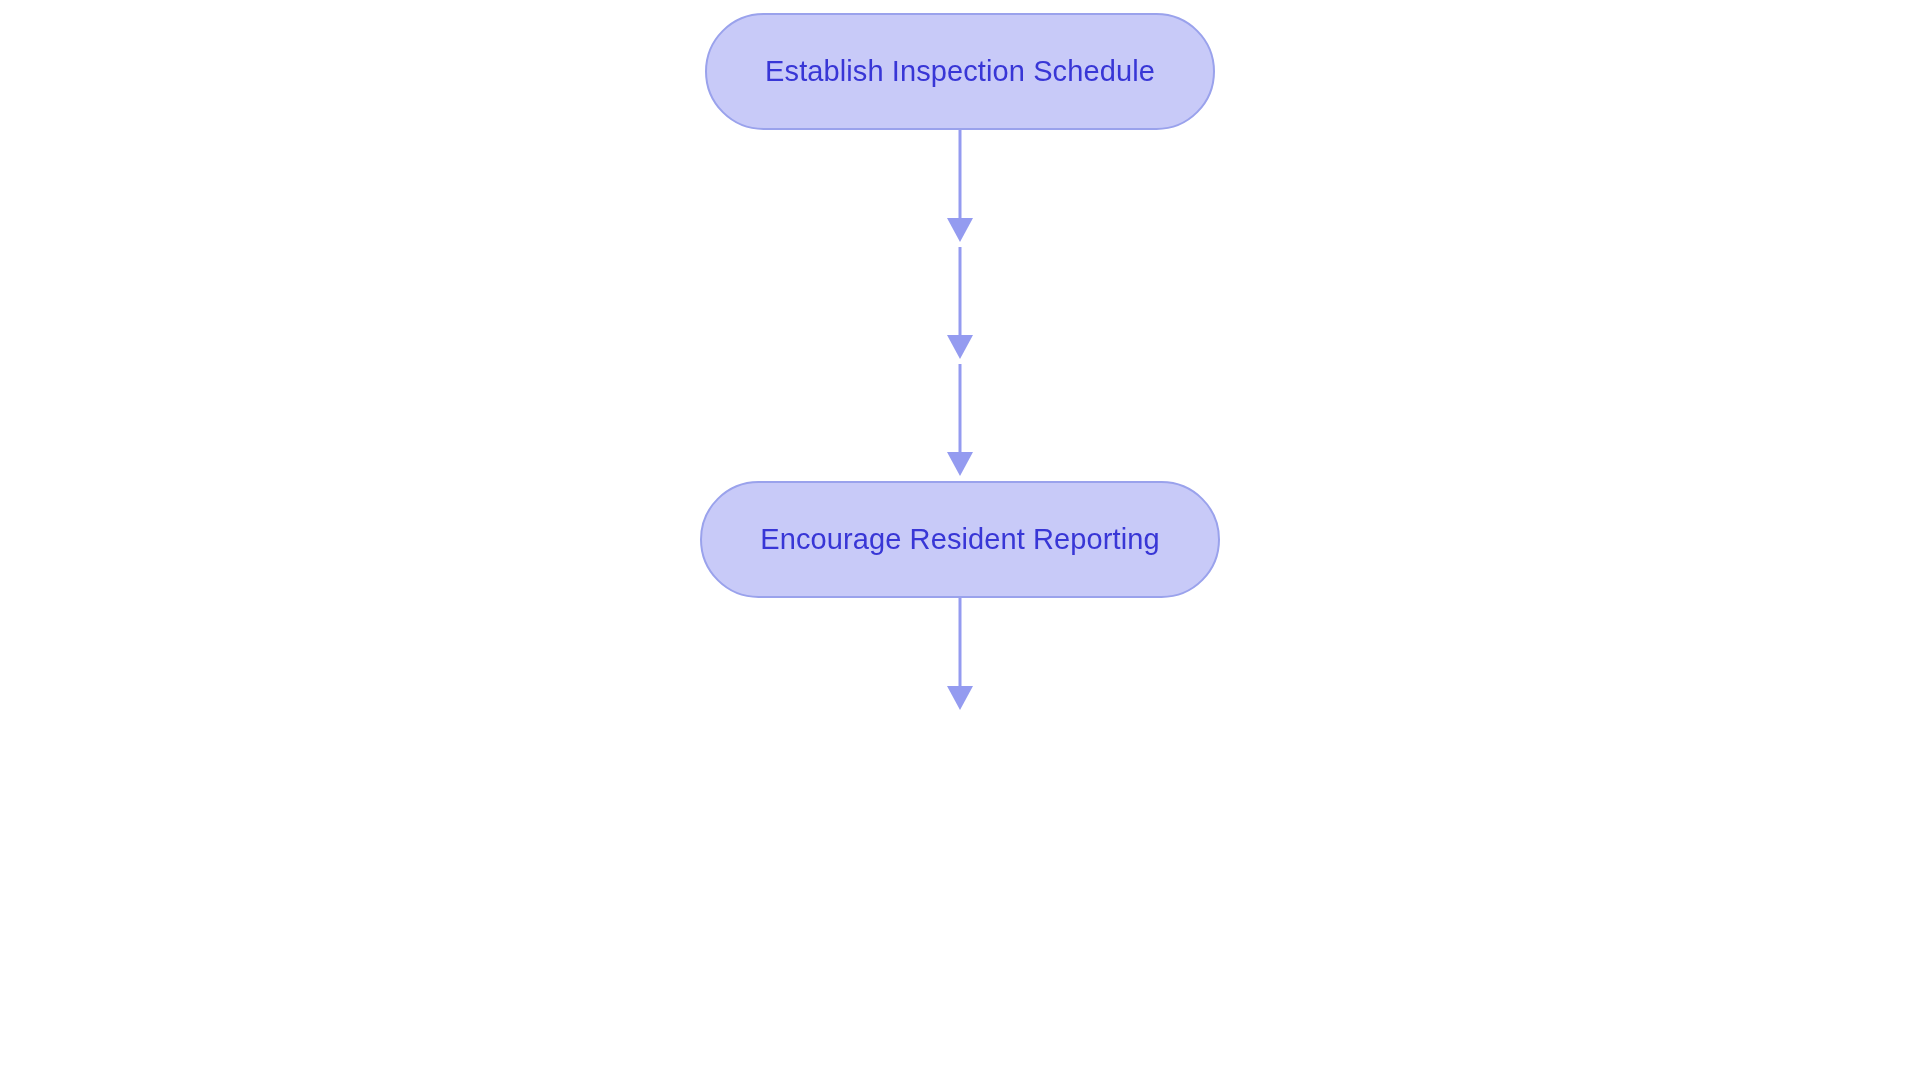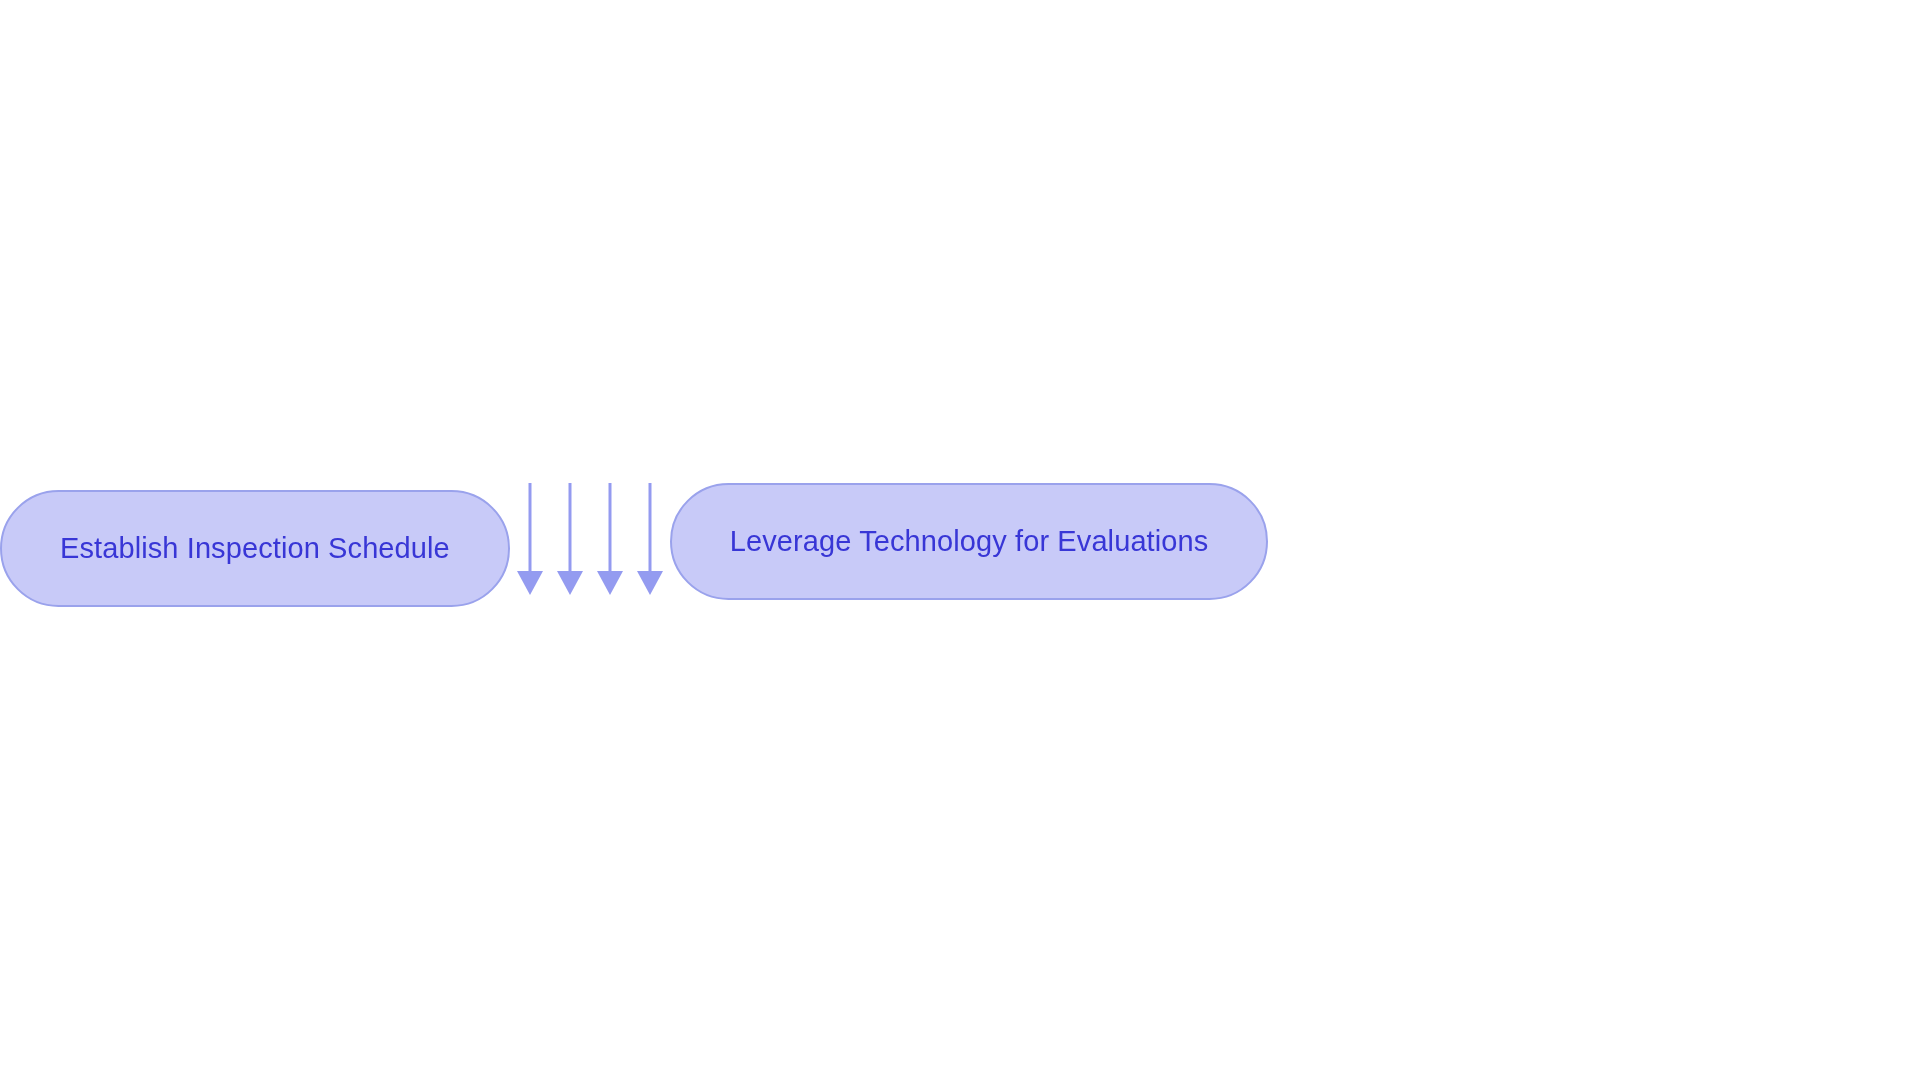--- a/index.html
+++ b/index.html
@@ -14,21 +14,21 @@
     font-family: "Liberation Sans", "DejaVu Sans", sans-serif;
     overflow: hidden;
   }
 
   #flowchart {
     position: relative;
     width: 1920px;
     height: 1083px;
     background: #ffffff;
     display: flex;
-    flex-direction: row;
+    flex-direction: column;
     align-items: center;
     justify-content: flex-start;
   }
 
   .flow-node {
     box-sizing: border-box;
     height: 117px;
     background: #c8caf8;
     border: 2px solid #9aa2ec;
     border-radius: 999px;
@@ -96,25 +96,25 @@
   </div>
 
 
   <div class="flow-connector">
     <svg width="40" height="117" viewBox="0 0 40 117" aria-hidden="true">
       <line x1="20" y1="0" x2="20" y2="92" stroke="#949bf0" stroke-width="3"></line>
       <polygon points="20,112 7,88 33,88" fill="#949bf0"></polygon>
     </svg>
   </div>
 
+  <div class="flow-node node-pos-3" style="background: rgb(200, 202, 248); border-color: rgb(154, 162, 236);">
+    <span class="flow-node-label" style="color: rgb(56, 54, 214);">Encourage Resident Reporting</span>
+  </div>
 
   <div class="flow-connector">
     <svg width="40" height="117" viewBox="0 0 40 117" aria-hidden="true">
       <line x1="20" y1="0" x2="20" y2="92" stroke="#949bf0" stroke-width="3"></line>
       <polygon points="20,112 7,88 33,88" fill="#949bf0"></polygon>
     </svg>
   </div>
 
-  <div class="flow-node node-pos-4" style="background: rgb(200, 202, 248); border-color: rgb(154, 162, 236);">
-    <span class="flow-node-label" style="color: rgb(56, 54, 214);">Leverage Technology for Evaluations</span>
-  </div>
 
 </div>
 
 </body></html>

